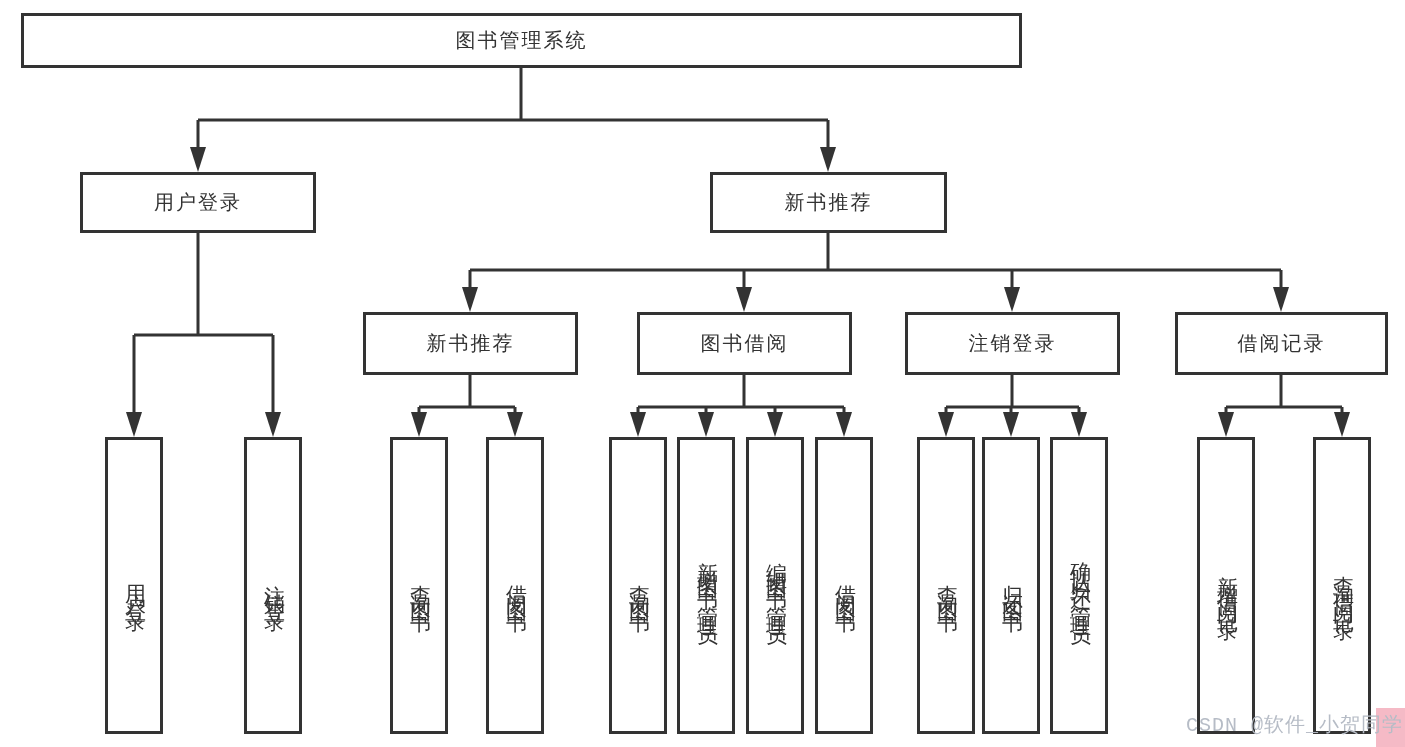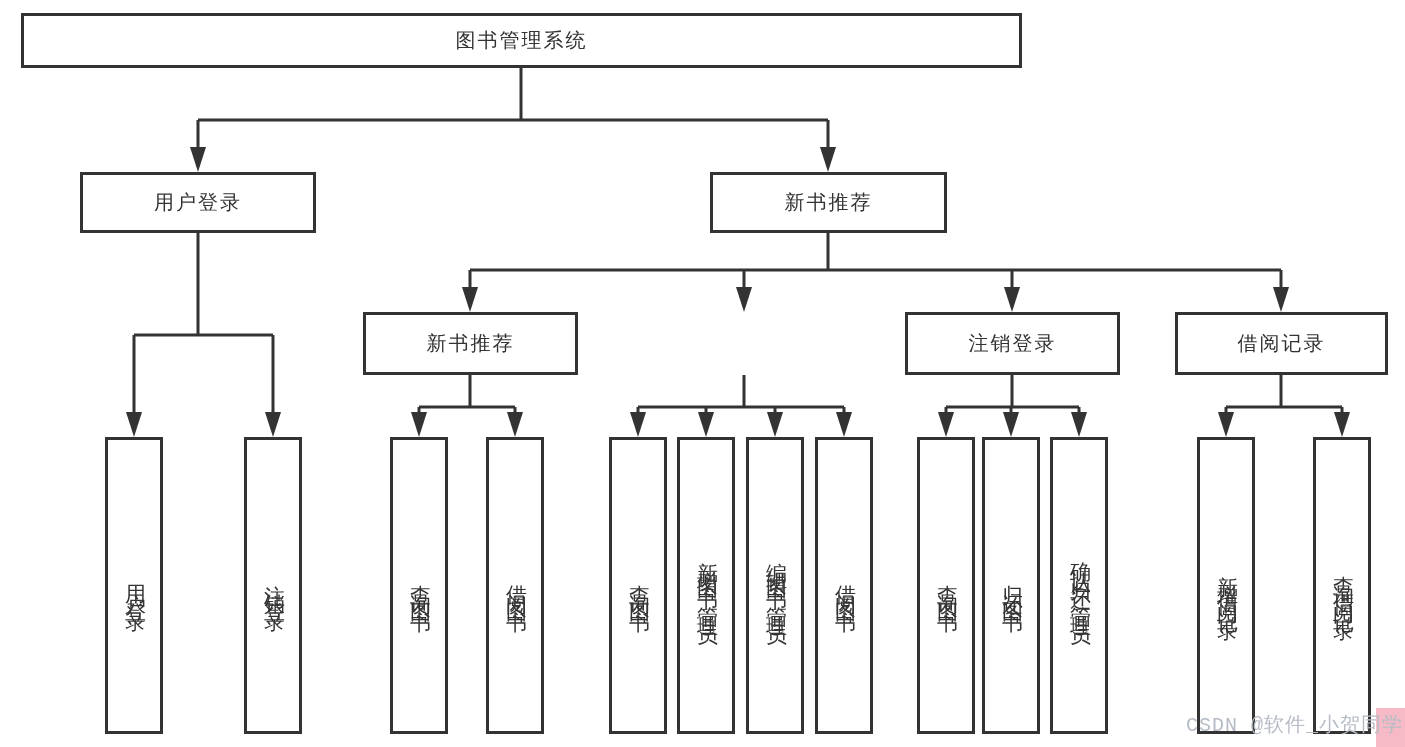--- a/index.html
+++ b/index.html
@@ -68,20 +68,21 @@
         <polygon points="1334,412 1350,412 1342,437"></polygon>
       </g>
   </svg>
 
   <div class="node h" style="left:21px;top:13px;width:1001px;height:55px;">图书管理系统</div>
 
   <div class="node h" style="left:80px;top:172px;width:236px;height:61px;">用户登录</div>
   <div class="node h" style="left:710px;top:172px;width:237px;height:61px;">新书推荐</div>
 
   <div class="node h" style="left:363px;top:312px;width:215px;height:63px;">新书推荐</div>
+  <div class="node h" style="left:637px;top:312px;width:215px;height:63px;">图书借阅</div>
   <div class="node h" style="left:905px;top:312px;width:215px;height:63px;">注销登录</div>
   <div class="node h" style="left:1175px;top:312px;width:213px;height:63px;">借阅记录</div>
 
   <div class="node v" style="left:105px;">
     <span class="vtext">用户登录</span>
   </div>
   <div class="node v" style="left:244px;">
     <span class="vtext">注销登录</span>
   </div>
 

